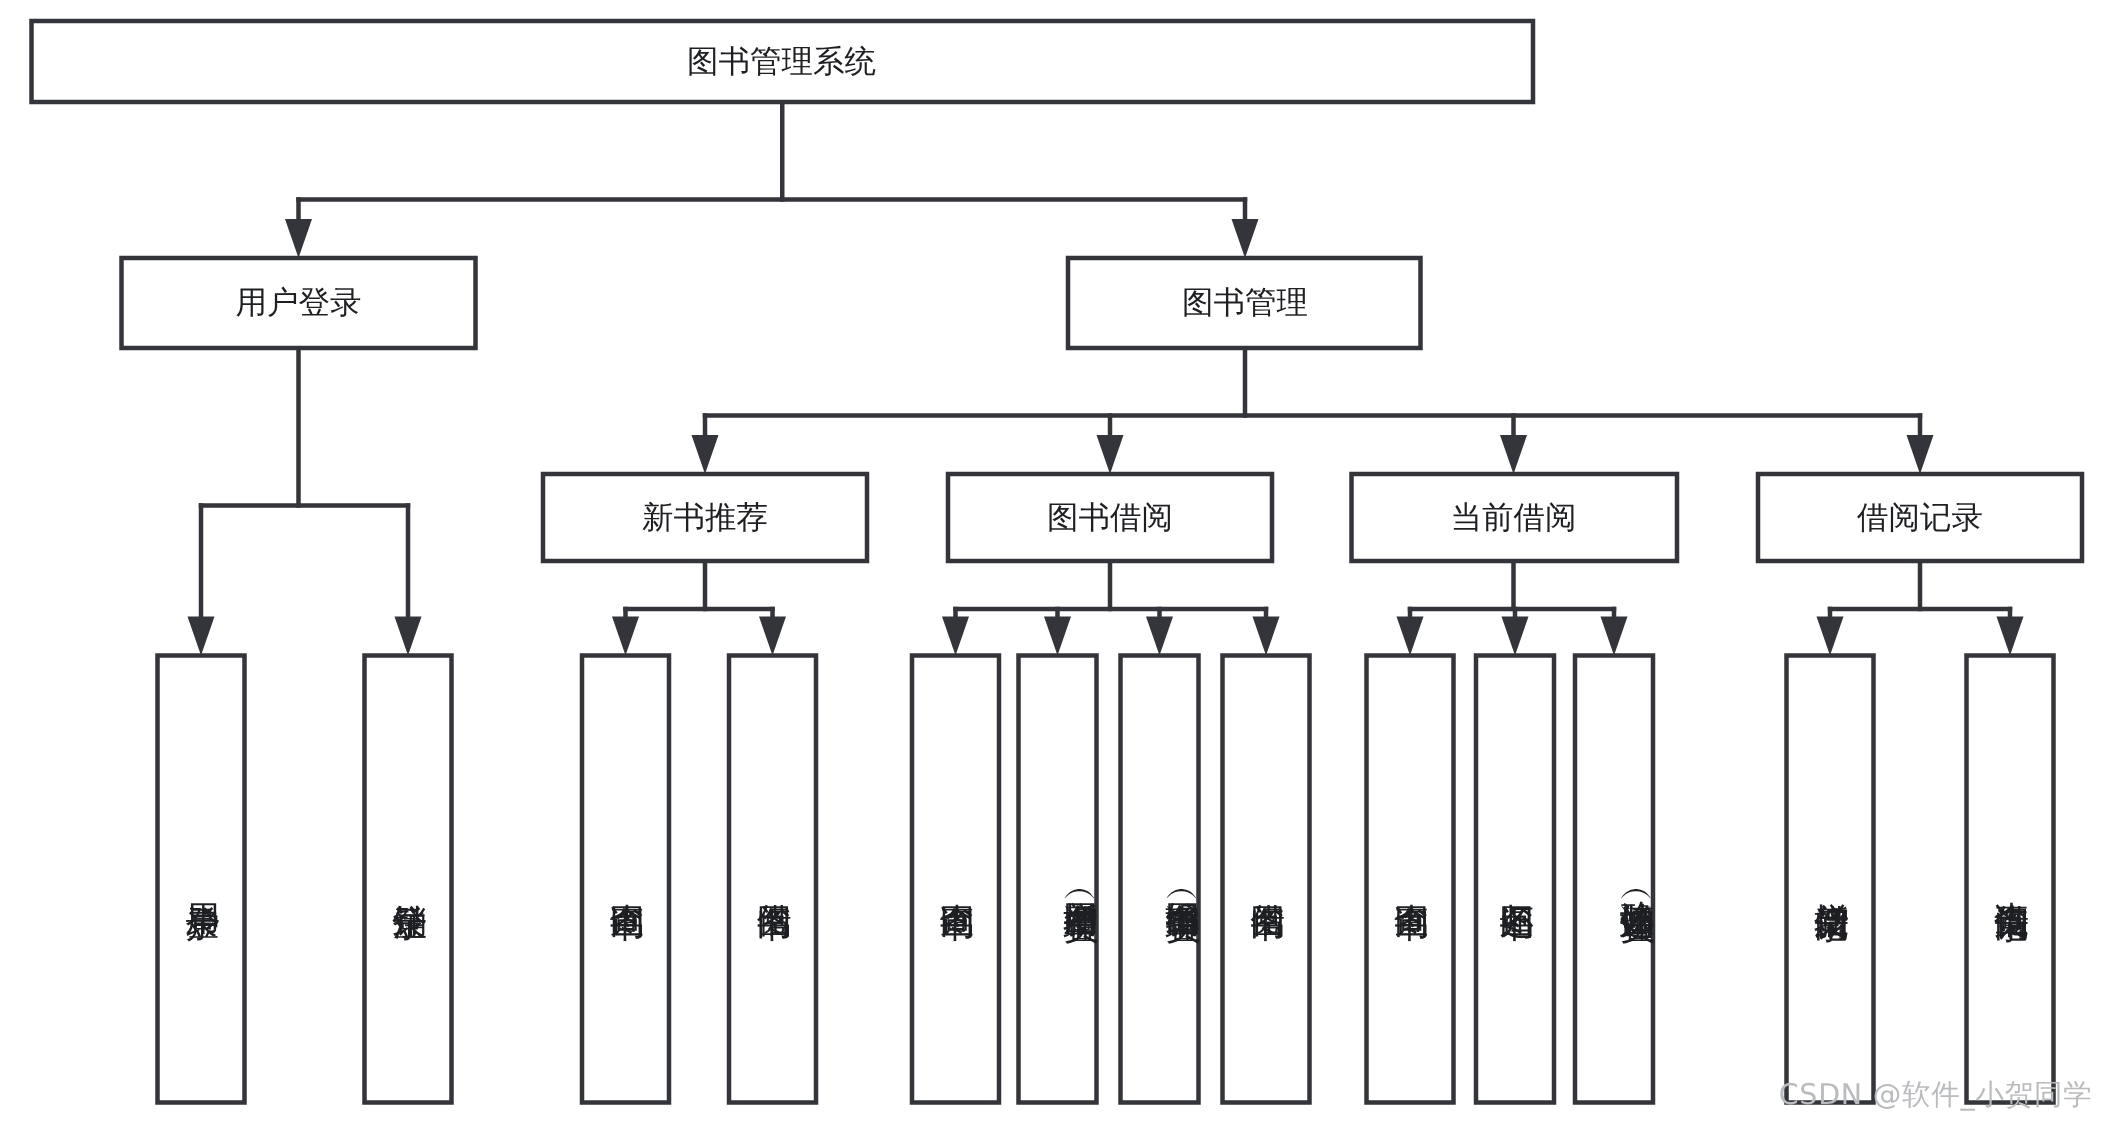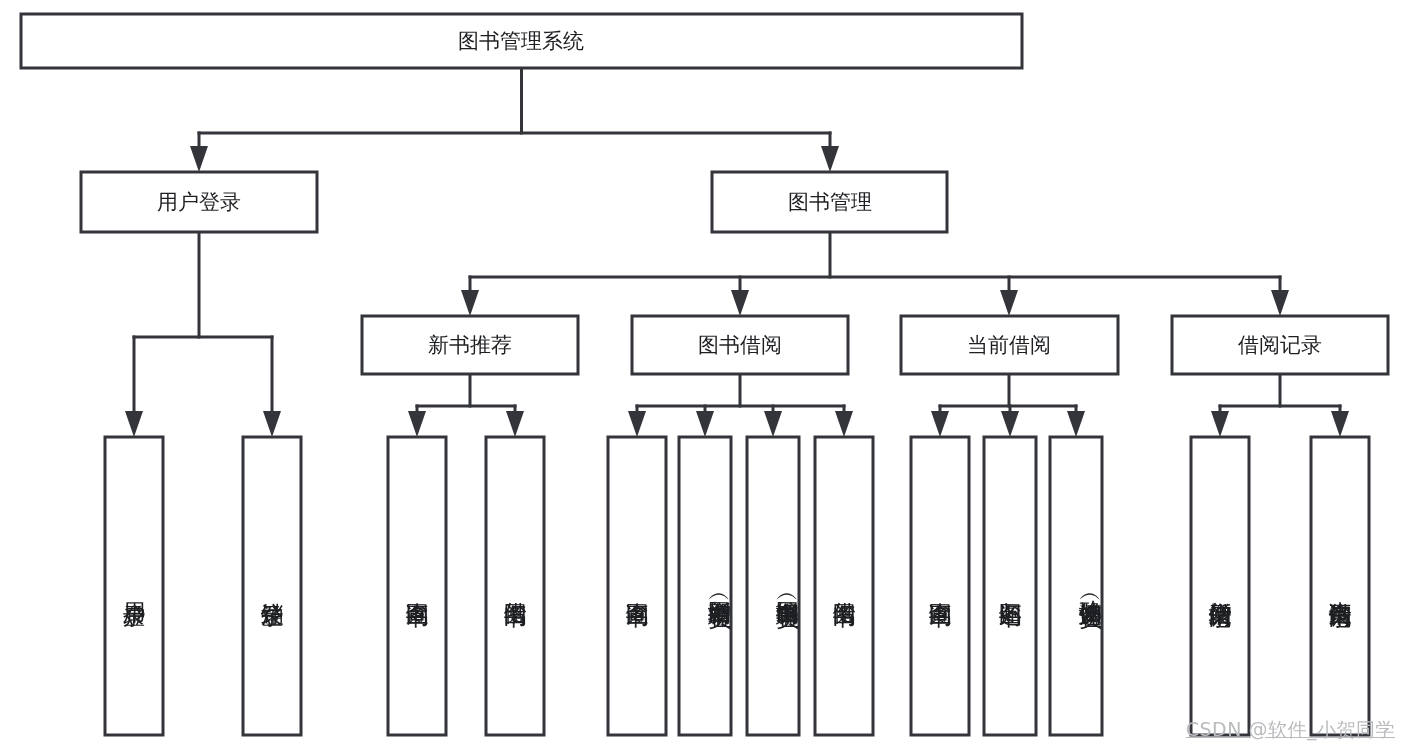--- a/index.html
+++ b/index.html
@@ -63,21 +63,20 @@
   }
   .watermark {
     position: absolute;
     right: 10px;
     bottom: 4px;
     font-family: "DejaVu Sans", "Liberation Sans", sans-serif;
     font-size: 19px;
     color: #b9bbbe;
     letter-spacing: 0.5px;
     white-space: nowrap;
-    text-decoration: underline;
   }
 </style>
 </head>
 <body>
 
 <div id="diagram-root">
 
   <svg class="flow" viewBox="0 0 1405 747">
 
     <g>

